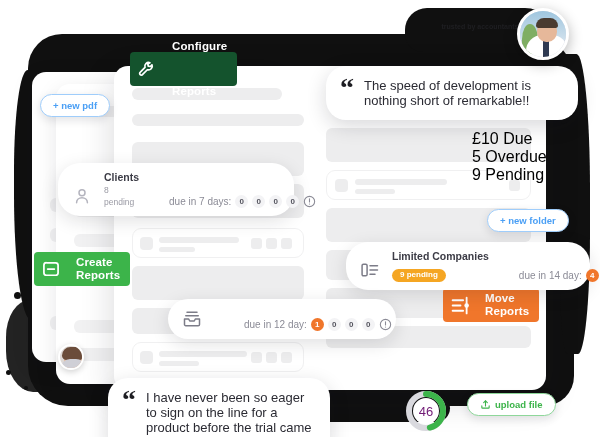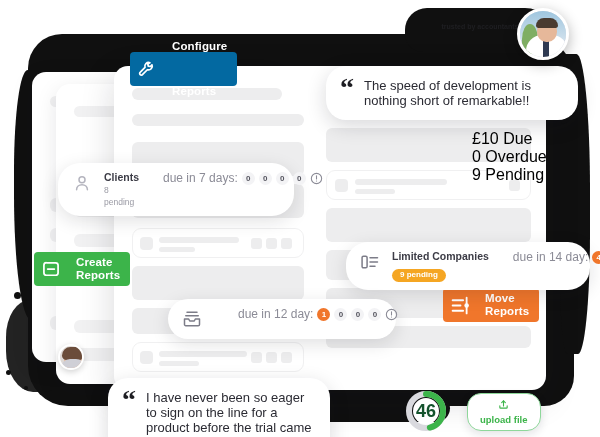--- a/index.html
+++ b/index.html
@@ -60,44 +60,44 @@
   .badge { position: absolute; display: flex; align-items: center; z-index: 12; }
   .badge .ic {
     width: 34px; height: 34px; display:flex; align-items:center; justify-content:center;
     flex: 0 0 34px;
   }
   .badge .tx {
     color:#fff; font-size: 11.5px; font-weight: 700; line-height: 12.6px;
     padding: 4px 10px 4px 8px; height: 34px; display:flex; flex-direction:column;
     justify-content:center; letter-spacing:.1px;
   }
-  .b-yellow .ic, .b-yellow .tx { background:#0369a1;gap:32px; }
+  .b-yellow .ic, .b-yellow .tx { background:#14532d;gap:32px; }
   .b-green  .ic, .b-green  .tx { background:#3cb44a; }
   .b-orange .ic, .b-orange .tx { background:#f0762b; }
   .b-yellow { left:130px; top:52px; }
   .b-green  { left:34px;  top:252px; }
   .b-orange { left:443px; top:288px; }
   .badge .ic { border-radius: 4px 0 0 4px; }
   .badge .tx { border-radius: 0 4px 4px 0; }
 
   
   .pill {
     position: absolute; background:#fff; border-radius: 22px; z-index: 14;
     box-shadow: 0 5px 18px rgba(20,20,30,.13);
-    display:flex; align-items:flex-start; padding: 8px 14px 8px 12px; gap:10px;
+    display:flex; align-items:flex-end; padding: 8px 14px 8px 12px; gap:10px;
   }
   .pill .pic { width:24px; height:24px; flex:0 0 24px; display:flex; align-items:center; justify-content:center; }
   .pill .ptitle { font-size: 10.5px; font-weight: 700; color:#3c3c46; line-height:13px; white-space:nowrap; }
   .pill .psub { font-size: 8.5px; color:#9a9aa4; line-height:12px; }
   .pill .pbadge {
     display:inline-block; font-size:8px; font-weight:700; color:#fff; background:#f5a623;
     border-radius:9px; padding:1.5px 8px; line-height:10px;
   }
   .due { display:flex; align-items:center; gap:4px; margin-left:auto; padding-left:14px; }
-  .due .lbl { font-size:12px; color:#8b8b96; white-space:nowrap; }
+  .due .lbl { font-size:10px; color:#8b8b96; white-space:nowrap;margin-left:6px; }
   .due .num {
     width:13px; height:13px; border-radius:50%; background:#f3f3f5; color:#55555f;
     font-size:8px; font-weight:700; display:flex; align-items:center; justify-content:center;
   }
   .due .num.hot { background:#f0762b; color:#fff; }
 
   .pill-clients { left:58px;  top:163px; width:236px; }
   .pill-limited { left:346px; top:242px; width:244px; }
   .pill-account { left:168px; top:299px; width:228px; }
 
@@ -121,31 +121,31 @@
   .author .aname { font-size:8px; font-weight:700; color:#3c3c46; line-height:11px; }
   .author .arole { font-size:8px; color:#7c7c88; line-height:11px; }
 
   
   .opill {
     position:absolute; border-radius:14px; background:#fff; z-index:15;
     font-size:9.5px; font-weight:700; padding:5px 12px; white-space:nowrap;
     box-shadow:0 3px 10px rgba(20,20,30,.12); display:flex; align-items:center; gap:4px;
   }
   .opill-blue { color:#4a9ff5; border:1.4px solid #9fcdfb; }
-  .opill-green{ color:#3cb44a; border:1.4px solid #8ed79a;flex-direction:column; }
+  .opill-green{ color:#3cb44a; border:1.4px solid #8ed79a; }
   .op-pdf    { left:40px;  top:94px; }
   .op-folder { left:487px; top:209px; }
   .op-upload { left:467px; top:393px; }
   .money-wrap { position:absolute; left:472px; top:130px; width:118px; z-index:13; }
 
   
   .ring { position:absolute; left:404px; top:389px; width:44px; height:44px; z-index:18; }
   .ring .rnum {
     position:absolute; inset:0; display:flex; align-items:center; justify-content:center;
-    font-size:18px; font-weight:700; color:#14532d;
+    font-size:13px; font-weight:400; color:#701a75;
   }
 
   
   .tag-dark {
     position:absolute; left:430px; top:22px; z-index:11;
     font-size:7px; font-weight:700; color:#2a2a30; line-height:9px; width:100px; text-align:center;
     opacity:.55;
   }
   .ava-big {
     position:absolute; left:517px; top:8px; width:52px; height:52px; border-radius:50%;
@@ -227,21 +227,21 @@
       <div class="dot" style="left:182px;top:9px;width:11px;height:11px;border-radius:3px;"></div>
     </div>
     <div class="sk" style="left:212px;top:142px;width:205px;height:34px;"></div>
     <div class="sk" style="left:212px;top:184px;width:205px;height:30px;"></div>
     <div class="sk" style="left:212px;top:222px;width:205px;height:30px;"></div>
     <div class="sk" style="left:212px;top:260px;width:205px;height:22px;"></div>
   </div>
 
   <div class="money-wrap">
     <div class="mrow">£10 Due</div>
-    <div class="mrow m2">0 Overdue</div>
+    <div class="mrow m2">5 Overdue</div>
     <div class="mrow m3">9 Pending</div>
   </div>
 
   <div class="badge b-yellow">
     <div class="ic">
       <svg width="20" height="20" viewBox="0 0 24 24" fill="none" stroke="#fff" stroke-width="2.1" stroke-linecap="round" stroke-linejoin="round">
         <path d="M15.5 4.5a4.5 4.5 0 0 0-5.9 5.6L4 15.7a2 2 0 1 0 2.8 2.8l5.6-5.6a4.5 4.5 0 0 0 5.6-5.9L16 9l-2.5-.5L13 6z"></path>
       </svg>
     </div>
     <div class="tx">
@@ -364,20 +364,22 @@
   </div>
 
   <div class="author">
     <div class="ava">
       <div class="ava-sm-face"></div>
         <div class="ava-sm-hair"></div>
         <div class="ava-sm-body"></div>
     </div>
   </div>
 
+  <div class="opill opill-blue op-pdf">+ new pdf</div>
+  <div class="opill opill-blue op-folder">+ new folder</div>
   <div class="opill opill-green op-upload">
     <span>
       <svg width="11" height="11" viewBox="0 0 24 24" fill="none" stroke="#3cb44a" stroke-width="2.4" stroke-linecap="round" stroke-linejoin="round">
         <path d="M4 15v3.5A1.5 1.5 0 0 0 5.5 20h13a1.5 1.5 0 0 0 1.5-1.5V15"></path>
         <polyline points="8,8 12,4 16,8"></polyline>
           <line x1="12" y1="4" x2="12" y2="15"></line>
       </svg>
     </span>
     <span>upload file</span>
   </div>

